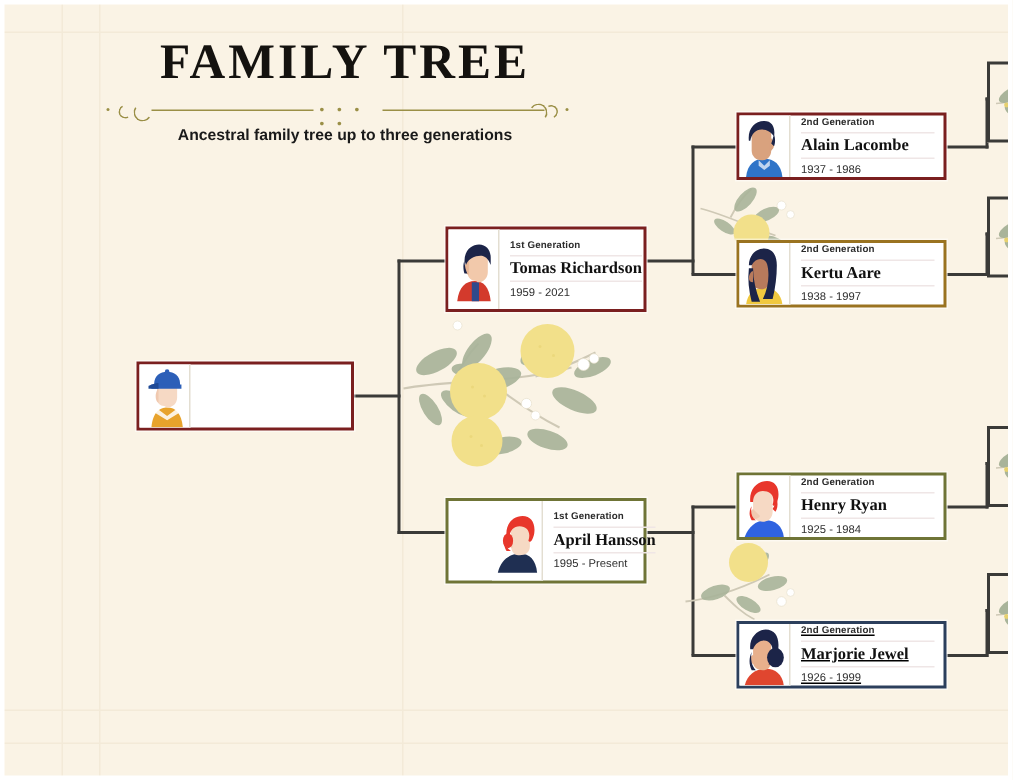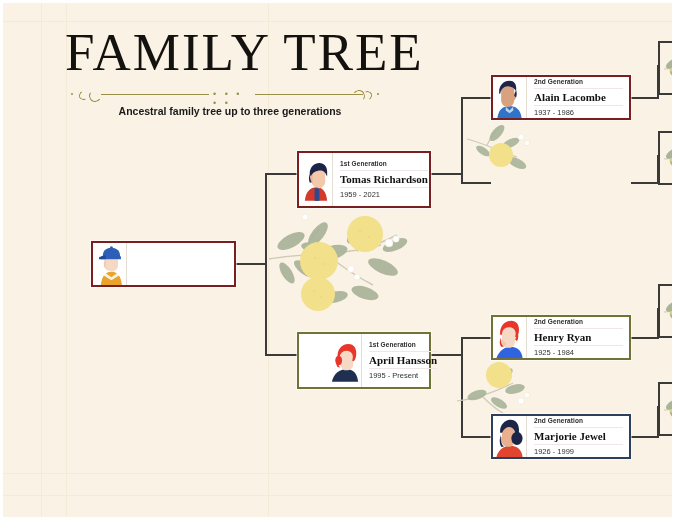--- a/index.html
+++ b/index.html
@@ -18,26 +18,27 @@
   }
   
   .guide { position: absolute; background: #f3ead8; }
   .guide.v { width: 1px; top: 0; bottom: 0; }
   .guide.h { height: 1px; left: 0; right: 0; }
 
   
   #header { position: absolute; left: 62px; top: 22px; width: 330px; }
   #title {
     font-family: "Liberation Serif", serif;
-    font-size: 53px;
+    font-size: 33px;
     letter-spacing: 2px;
     color: #14120f;
-    text-align: right;
+    text-align: center;
     line-height: 1.05;
     white-space: nowrap;
+    font-weight: bold;
   }
   #flourish { position: relative; height: 16px; margin-top: 6px; }
   #flourish .bar { position: absolute; top: 7px; height: 1.4px; background: #9a8f46; }
   #flourish .bar.l { left: 36px; width: 108px; }
   #flourish .bar.r { left: 190px; width: 108px; }
   #flourish .dots {
     position: absolute; left: 148px; top: 3px; width: 38px;
     color: #9a8f46; font-size: 9px; letter-spacing: 3px; line-height: 9px;
   }
   #flourish .curl {
@@ -374,41 +375,58 @@
         <path d="M13 32 L17 36 L21 32 L21 36 L17 39 L13 36 Z" fill="#ffffff" opacity=".7"></path>
       </svg>
     </div>
     <div class="info">
       <div class="gen">2nd Generation</div>
       <div class="nm">Alain Lacombe</div>
       <div class="yrs">1937 - 1986</div>
     </div>
   </div>
 
+  <div class="card c-gold sz-g2" style="left:488px; top:157px;">
+    <div class="photo">
+      <svg viewBox="0 0 34 44">
+        <rect width="34" height="44" fill="#ffffff"></rect>
+        <path d="M4 44 C5 36, 10 32, 17 32 C24 32, 29 36, 30 44 Z" fill="#f0c83f"></path>
+        <path d="M16 33 C19 33, 21 30, 21 26 L21 16 C21 12, 18 10, 14 10 C10 10, 8 13, 8 17 L8 27 C8 31, 11 33, 15 33 Z" fill="#b87a5c"></path>
+        <path d="M6 16 C6 9, 11 4, 17 4 C23 4, 26 9, 26 16 C26 24, 25 32, 23 40 L16 40 C20 32, 21 22, 19 15 C17 10, 11 10, 8 16 Z" fill="#1c2448"></path>
+        <path d="M6 18 C5 26, 6 34, 8 42 L14 42 C11 34, 9 26, 9 18 Z" fill="#1c2448"></path>
+        <path d="M9 20 C8 20, 6 22, 6 25 C6 27, 7 28, 9 28 Z" fill="#b87a5c"></path>
+      </svg>
+    </div>
+    <div class="info">
+      <div class="gen">2nd Generation</div>
+      <div class="nm">Kertu Aare</div>
+      <div class="yrs">1938 - 1997</div>
+    </div>
+  </div>
 
   <div class="card c-olive sz-g2" style="left:488px; top:312px;">
     <div class="photo">
       <svg viewBox="0 0 34 44">
         <rect width="34" height="44" fill="#ffffff"></rect>
         <path d="M3 44 C6 36, 12 32, 18 32 C25 32, 30 36, 31 44 Z" fill="#2f63e0"></path>
         <path d="M17 33 C20 33, 23 30, 23 26 L23 15 C23 11, 20 9, 16 9 C12 9, 9 12, 9 16 L9 27 C9 31, 12 33, 16 33 Z" fill="#f6d9c4"></path>
         <path d="M9 24 C7 25, 6 28, 8 30 C10 32, 13 31, 14 29 Z" fill="#f0c9b0"></path>
         <path d="M7 19 C6 10, 12 4, 19 4 C25 4, 28 9, 27 16 C26 21, 24 23, 23 21 C25 14, 21 11, 16 11 C12 11, 9 14, 9 19 Z" fill="#e8362b"></path>
         <path d="M25 15 C27 18, 27 23, 25 26 L23 24 C25 21, 25 18, 25 15 Z" fill="#e8362b"></path>
         <path d="M8 22 C7 26, 8 30, 11 32 L8 32 C6 29, 6 25, 8 22 Z" fill="#e8362b"></path>
       </svg>
     </div>
     <div class="info">
       <div class="gen">2nd Generation</div>
       <div class="nm">Henry Ryan</div>
       <div class="yrs">1925 - 1984</div>
     </div>
   </div>
 
-  <div class="card c-navy sz-g2" style="left:488px; top:411px;">
+  <div class="card c-navy sz-g2" style="left:488px; top:411px;text-decoration:underline;">
     <div class="photo">
       <svg viewBox="0 0 34 44">
         <rect width="34" height="44" fill="#ffffff"></rect>
         <path d="M3 44 C5 36, 11 32, 18 32 C25 32, 30 36, 31 44 Z" fill="#e0462f"></path>
         <path d="M17 33 C20 33, 22 30, 22 26 L22 16 C22 12, 19 10, 15 10 C11 10, 9 13, 9 17 L9 27 C9 31, 12 33, 16 33 Z" fill="#e8b08c"></path>
         <path d="M9 22 C7 23, 6 26, 8 28 C9 29, 11 29, 12 28 Z" fill="#e8b08c"></path>
         <path d="M7 18 C6 10, 12 4, 18 4 C25 4, 28 10, 27 18 C26 24, 23 28, 20 29 C23 25, 24 19, 22 15 C19 10, 12 11, 9 18 Z" fill="#1c2448"></path>
         <ellipse cx="25" cy="24" rx="6" ry="7" fill="#1c2448"></ellipse>
         <path d="M8 20 C7 25, 8 30, 11 33 L8 33 C6 29, 6 24, 8 20 Z" fill="#1c2448"></path>
       </svg>

